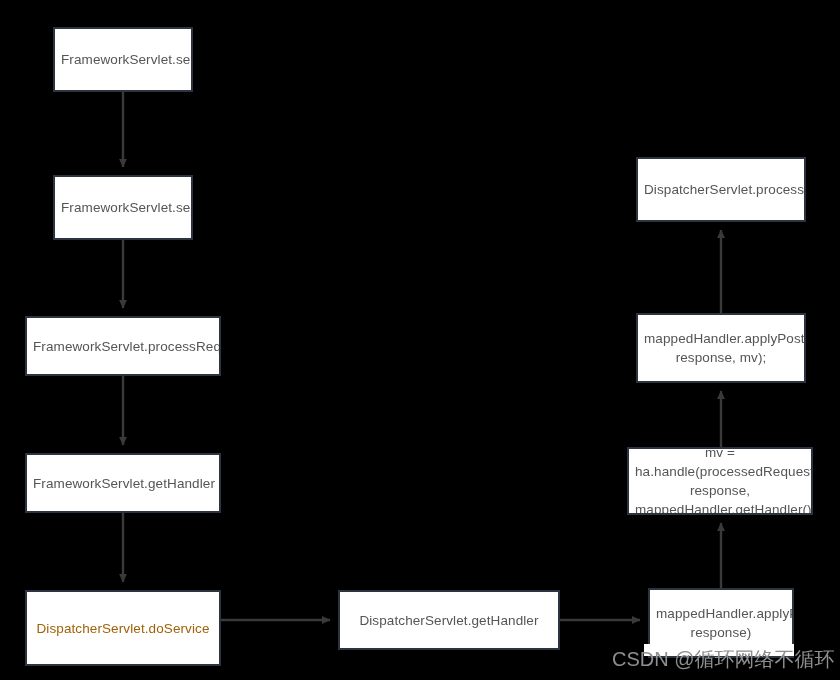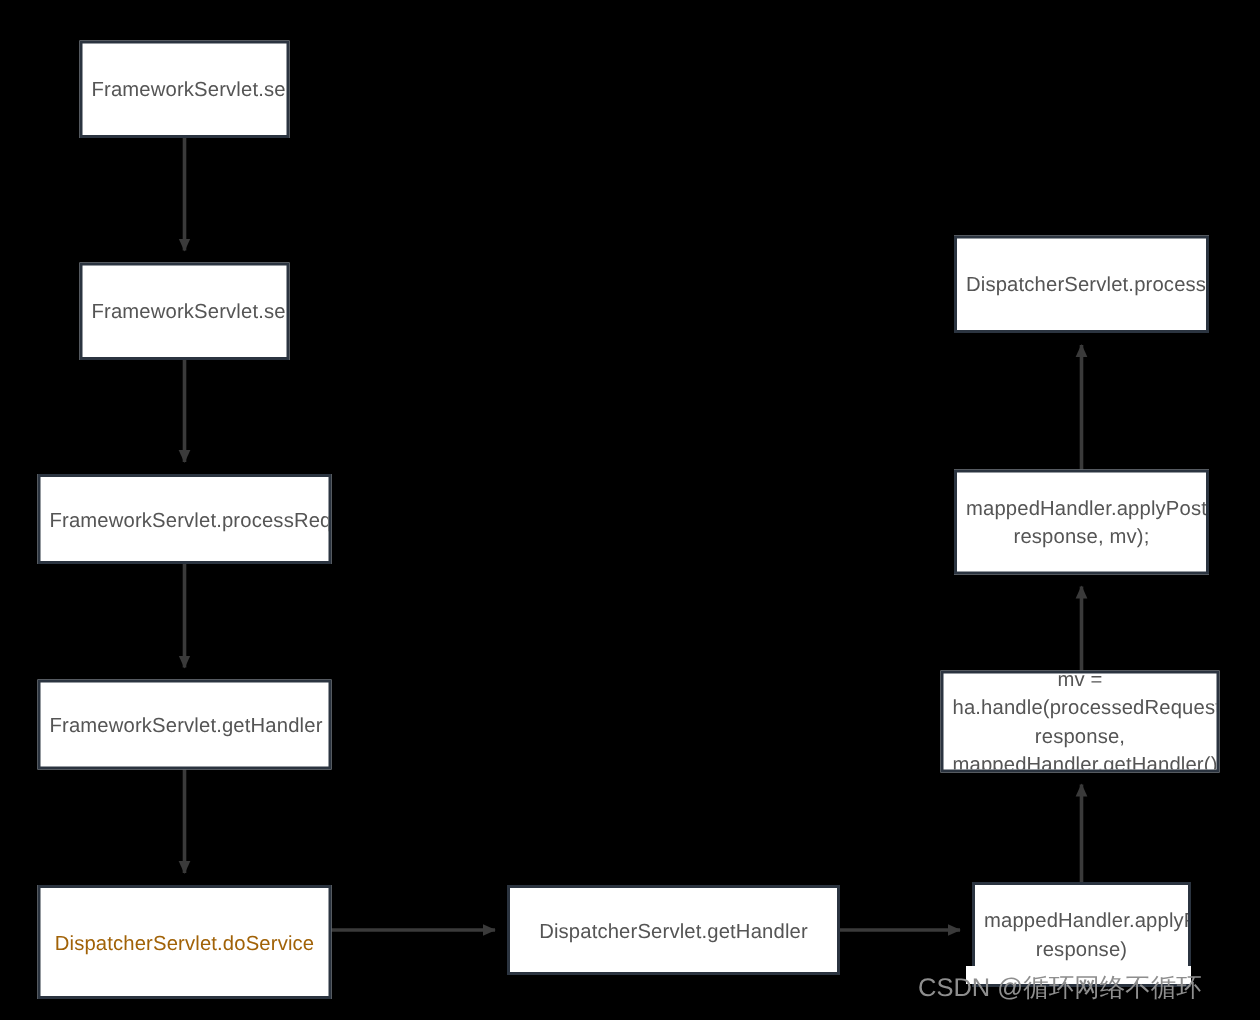--- a/index.html
+++ b/index.html
@@ -44,21 +44,21 @@
   svg.edges {
     position: absolute;
     left: 0; top: 0;
     width: 840px;
     height: 680px;
     pointer-events: none;
   }
   .watermark {
     position: absolute;
     color: #8e8e8e;
-    font-size: 17px;
+    font-size: 20px;
     line-height: 22px;
     white-space: nowrap;
     font-family: "Liberation Sans", sans-serif;
   }
   .wm-block {
     position: absolute;
     background: #ffffff;
   }
 </style>
 </head>

